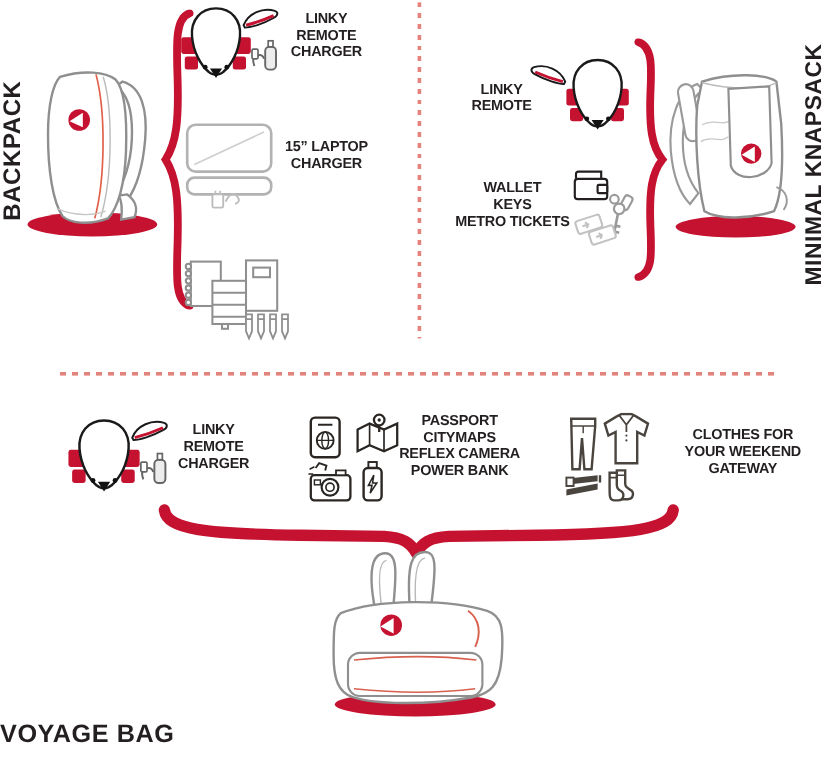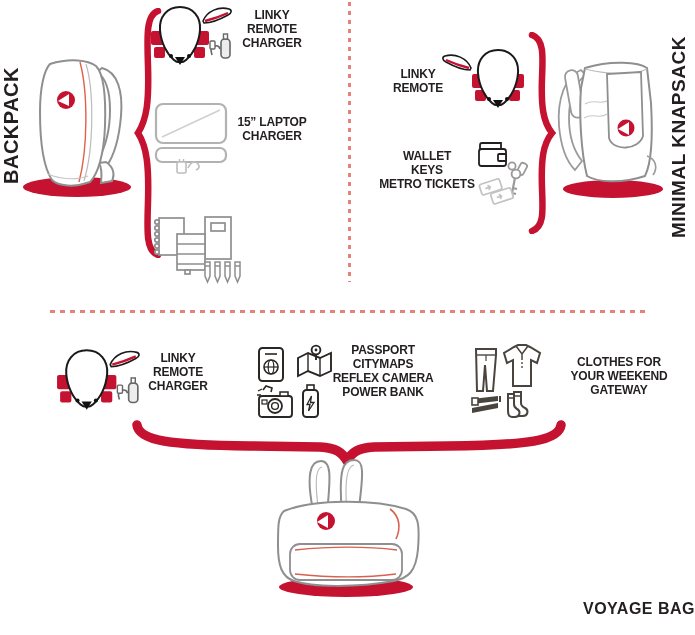--- a/index.html
+++ b/index.html
@@ -12,22 +12,22 @@
     position:absolute;font-weight:bold;font-size:12px;line-height:1.16;
     color:#231f20;text-align:center;white-space:pre-line;letter-spacing:-0.2px;
   }
   .v-title{
     position:absolute;writing-mode:vertical-rl;transform:rotate(180deg);
     font-weight:bold;color:#231f20;text-align:center;letter-spacing:0.5px;
   }
   #backpack-title{left:0px;top:60px;height:132px;width:26px;font-size:20px;}
   #knapsack-title{left:668px;top:34px;height:206px;width:26px;font-size:19px;}
   #voyage-title{
-    position:absolute;left:0;right:0;top:600px;text-align:right;
-    font-weight:bold;font-size:16px;letter-spacing:0.5px;color:#231f20;
+    position:absolute;left:0;right:0;top:600px;text-align:left;
+    font-weight:bold;font-size:21px;letter-spacing:0.5px;color:#231f20;
   }
   .divider-v{
     position:absolute;left:348px;top:2px;width:3px;height:280px;
     background:repeating-linear-gradient(180deg,#e4837b 0 4px,transparent 4px 9px);
   }
   .divider-h{
     position:absolute;left:50px;top:310px;width:596px;height:3px;
     background:repeating-linear-gradient(90deg,#e4837b 0 5px,transparent 5px 10px);
   }
   svg{display:block;}

